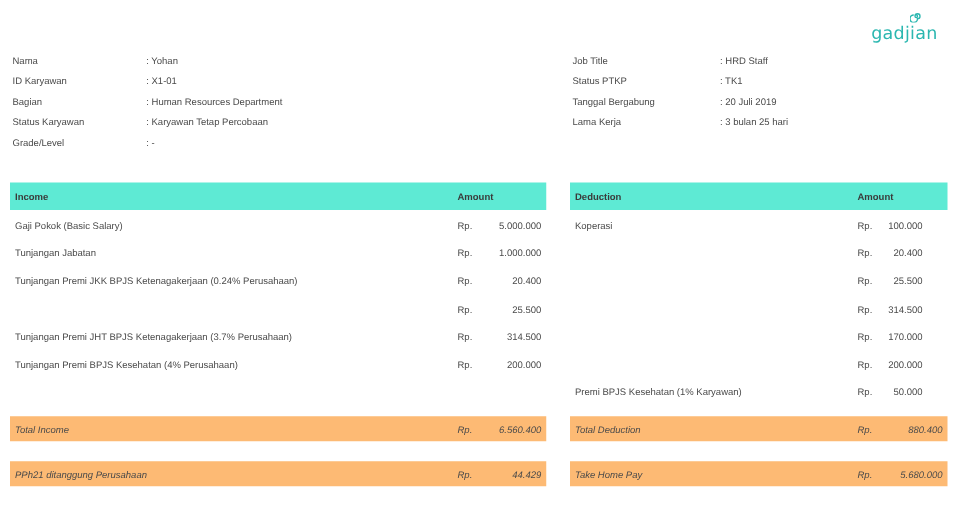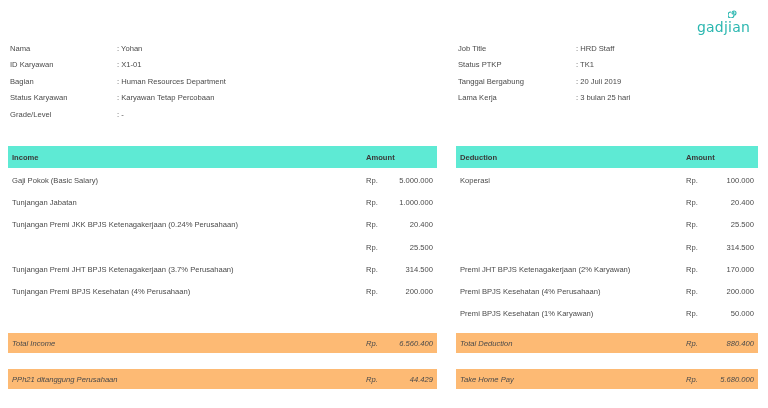--- a/index.html
+++ b/index.html
@@ -46,21 +46,21 @@
     }
     .thead .th-label { position: absolute; left: 4px; top: 7px; }
     .income .thead .th-amount { position: absolute; left: 358px; top: 7px; }
     .deduction .thead .th-amount { position: absolute; left: 230px; top: 7px; }
 
     .row { height: 22.2px; position: relative; white-space: nowrap; }
     .row .r-label { position: absolute; left: 4px; top: 8px; }
     .income .row .r-cur { position: absolute; left: 358px; top: 8px; }
     .income .row .r-amt { position: absolute; right: 4px; top: 8px; text-align: right; }
     .deduction .row .r-cur { position: absolute; left: 230px; top: 8px; }
-    .deduction .row .r-amt { position: absolute; right: 4px; top: 8px; text-align: right; }
+    .deduction .row .r-amt { position: absolute; right: 20px; top: 8px; text-align: right; }
 
     .rows { padding-top: 0px; }
 
     .totals { position: absolute; }
     .totals.income { left: 8px; top: 333px; width: 429px; }
     .totals.deduction { left: 456px; top: 333px; width: 302px; }
     .trow {
       height: 20px; background: #fdba74; position: relative;
       margin-bottom: 16px; white-space: nowrap; font-style: italic;
     }
@@ -178,26 +178,24 @@
       </div>
       <div class="row">
         <span class="r-cur">Rp.</span>
         <span class="r-amt">25.500</span>
       </div>
       <div class="row">
         <span class="r-cur">Rp.</span>
         <span class="r-amt">314.500</span>
       </div>
       <div class="row">
-        <span class="r-label">Premi JHT BPJS Ketenagakerjaan (2% Karyawan)</span>
         <span class="r-cur">Rp.</span>
         <span class="r-amt">170.000</span>
       </div>
       <div class="row">
-        <span class="r-label">Premi BPJS Kesehatan (4% Perusahaan)</span>
         <span class="r-cur">Rp.</span>
         <span class="r-amt">200.000</span>
       </div>
       <div class="row">
         <span class="r-label">Premi BPJS Kesehatan (1% Karyawan)</span>
         <span class="r-cur">Rp.</span>
         <span class="r-amt">50.000</span>
       </div>
     </div>
   </div>

